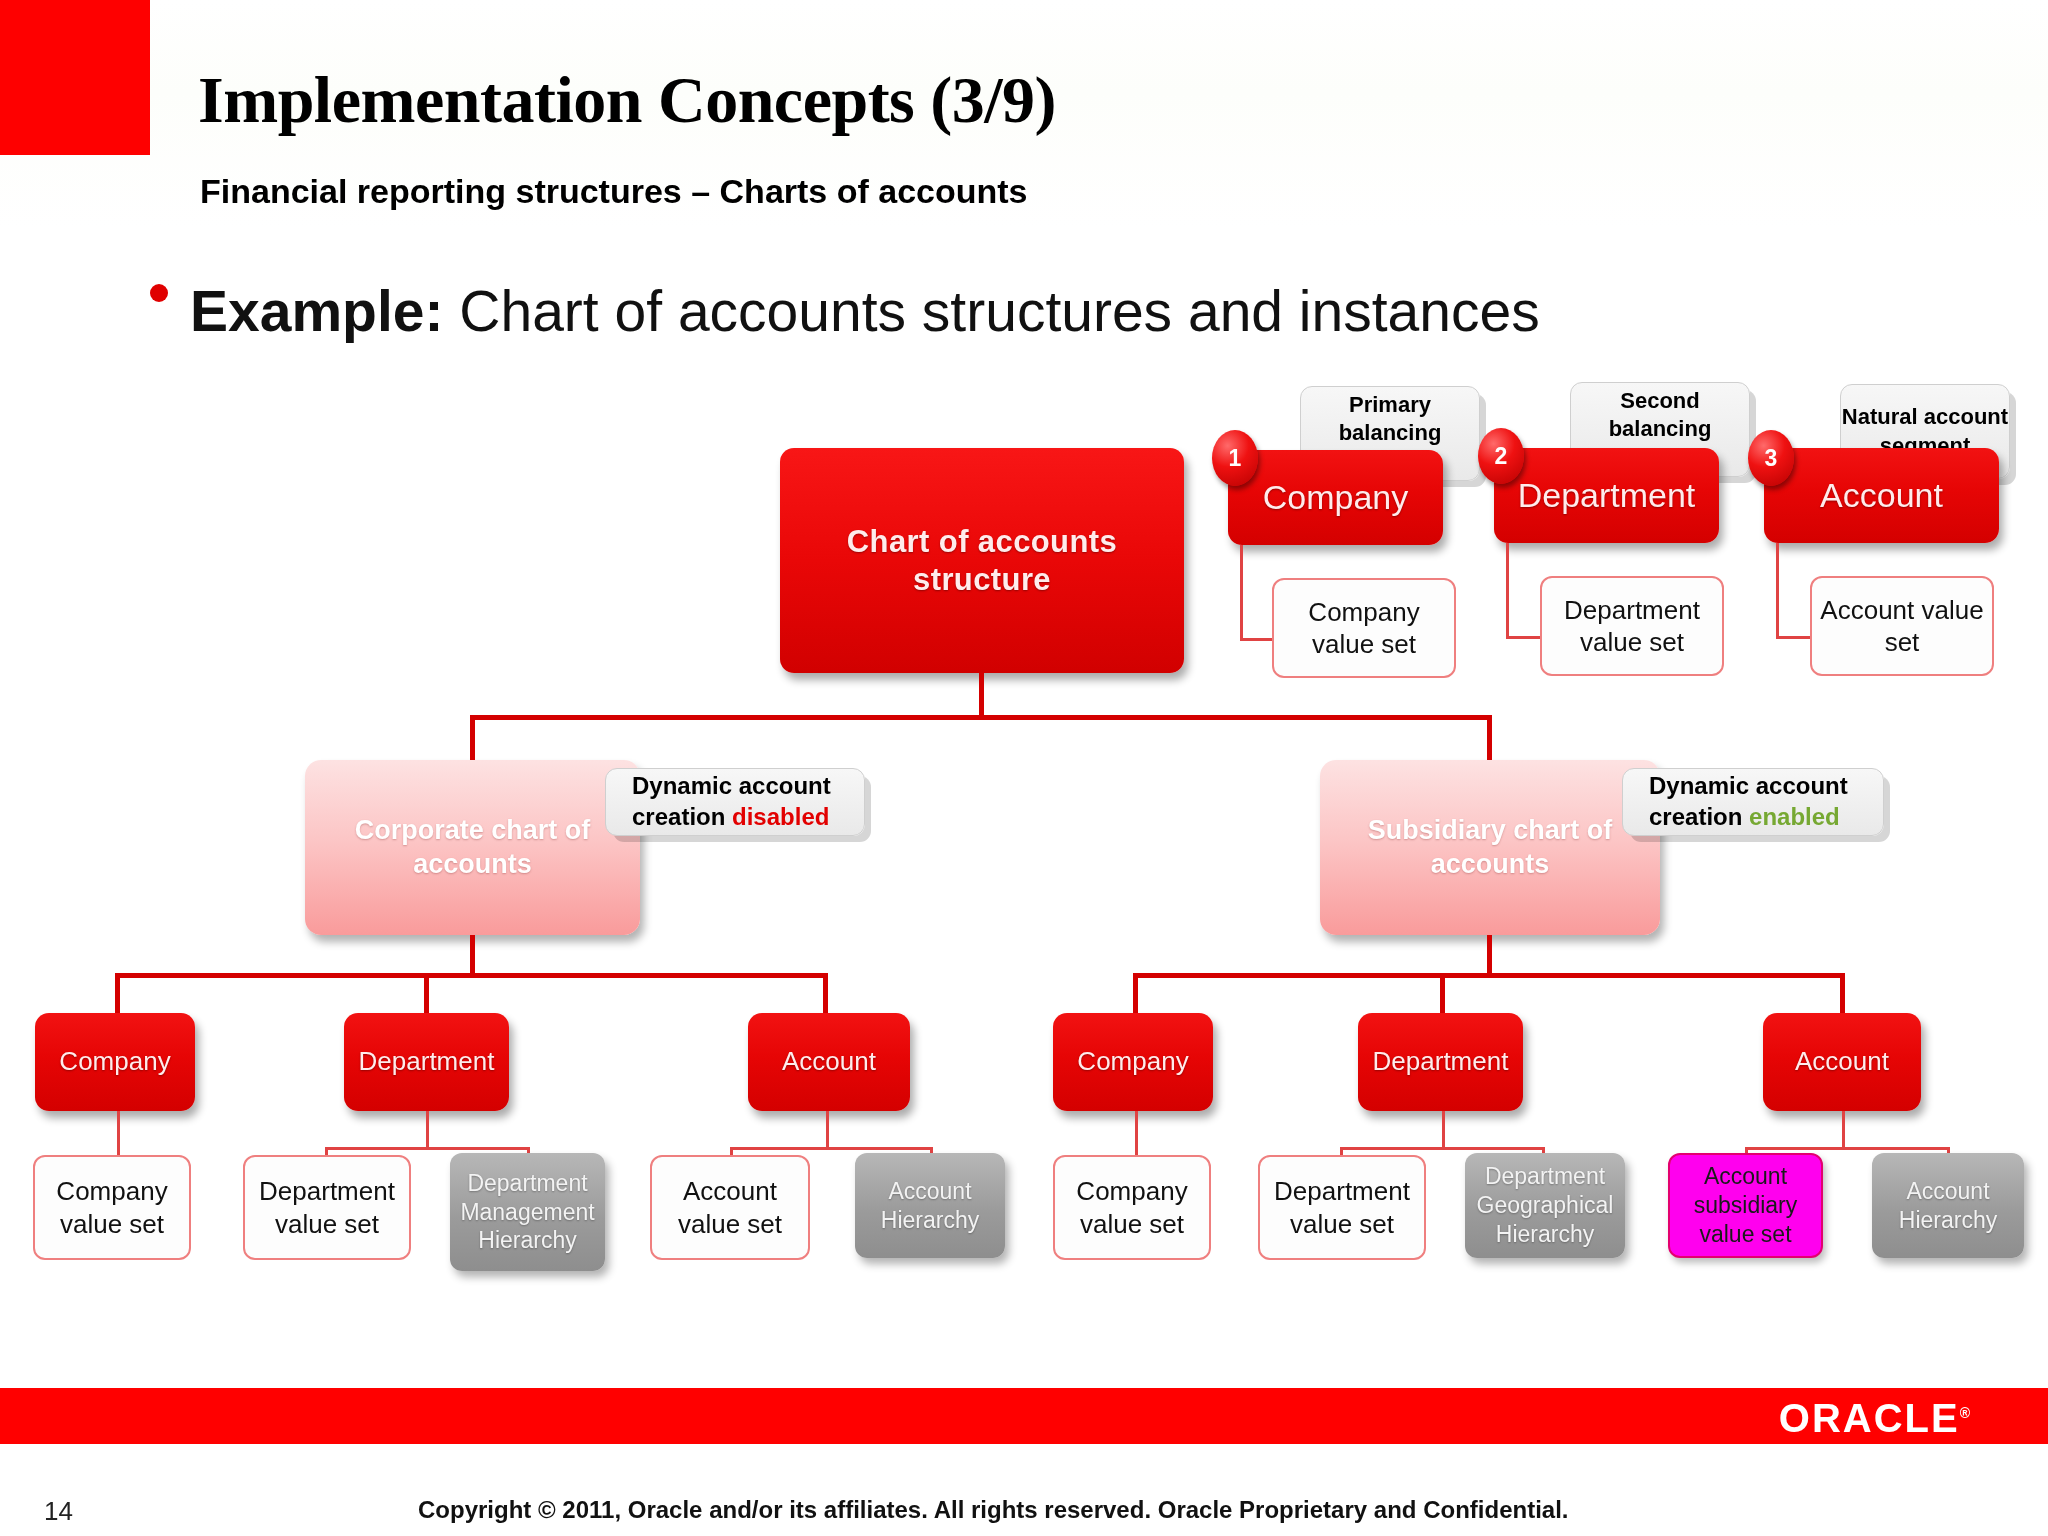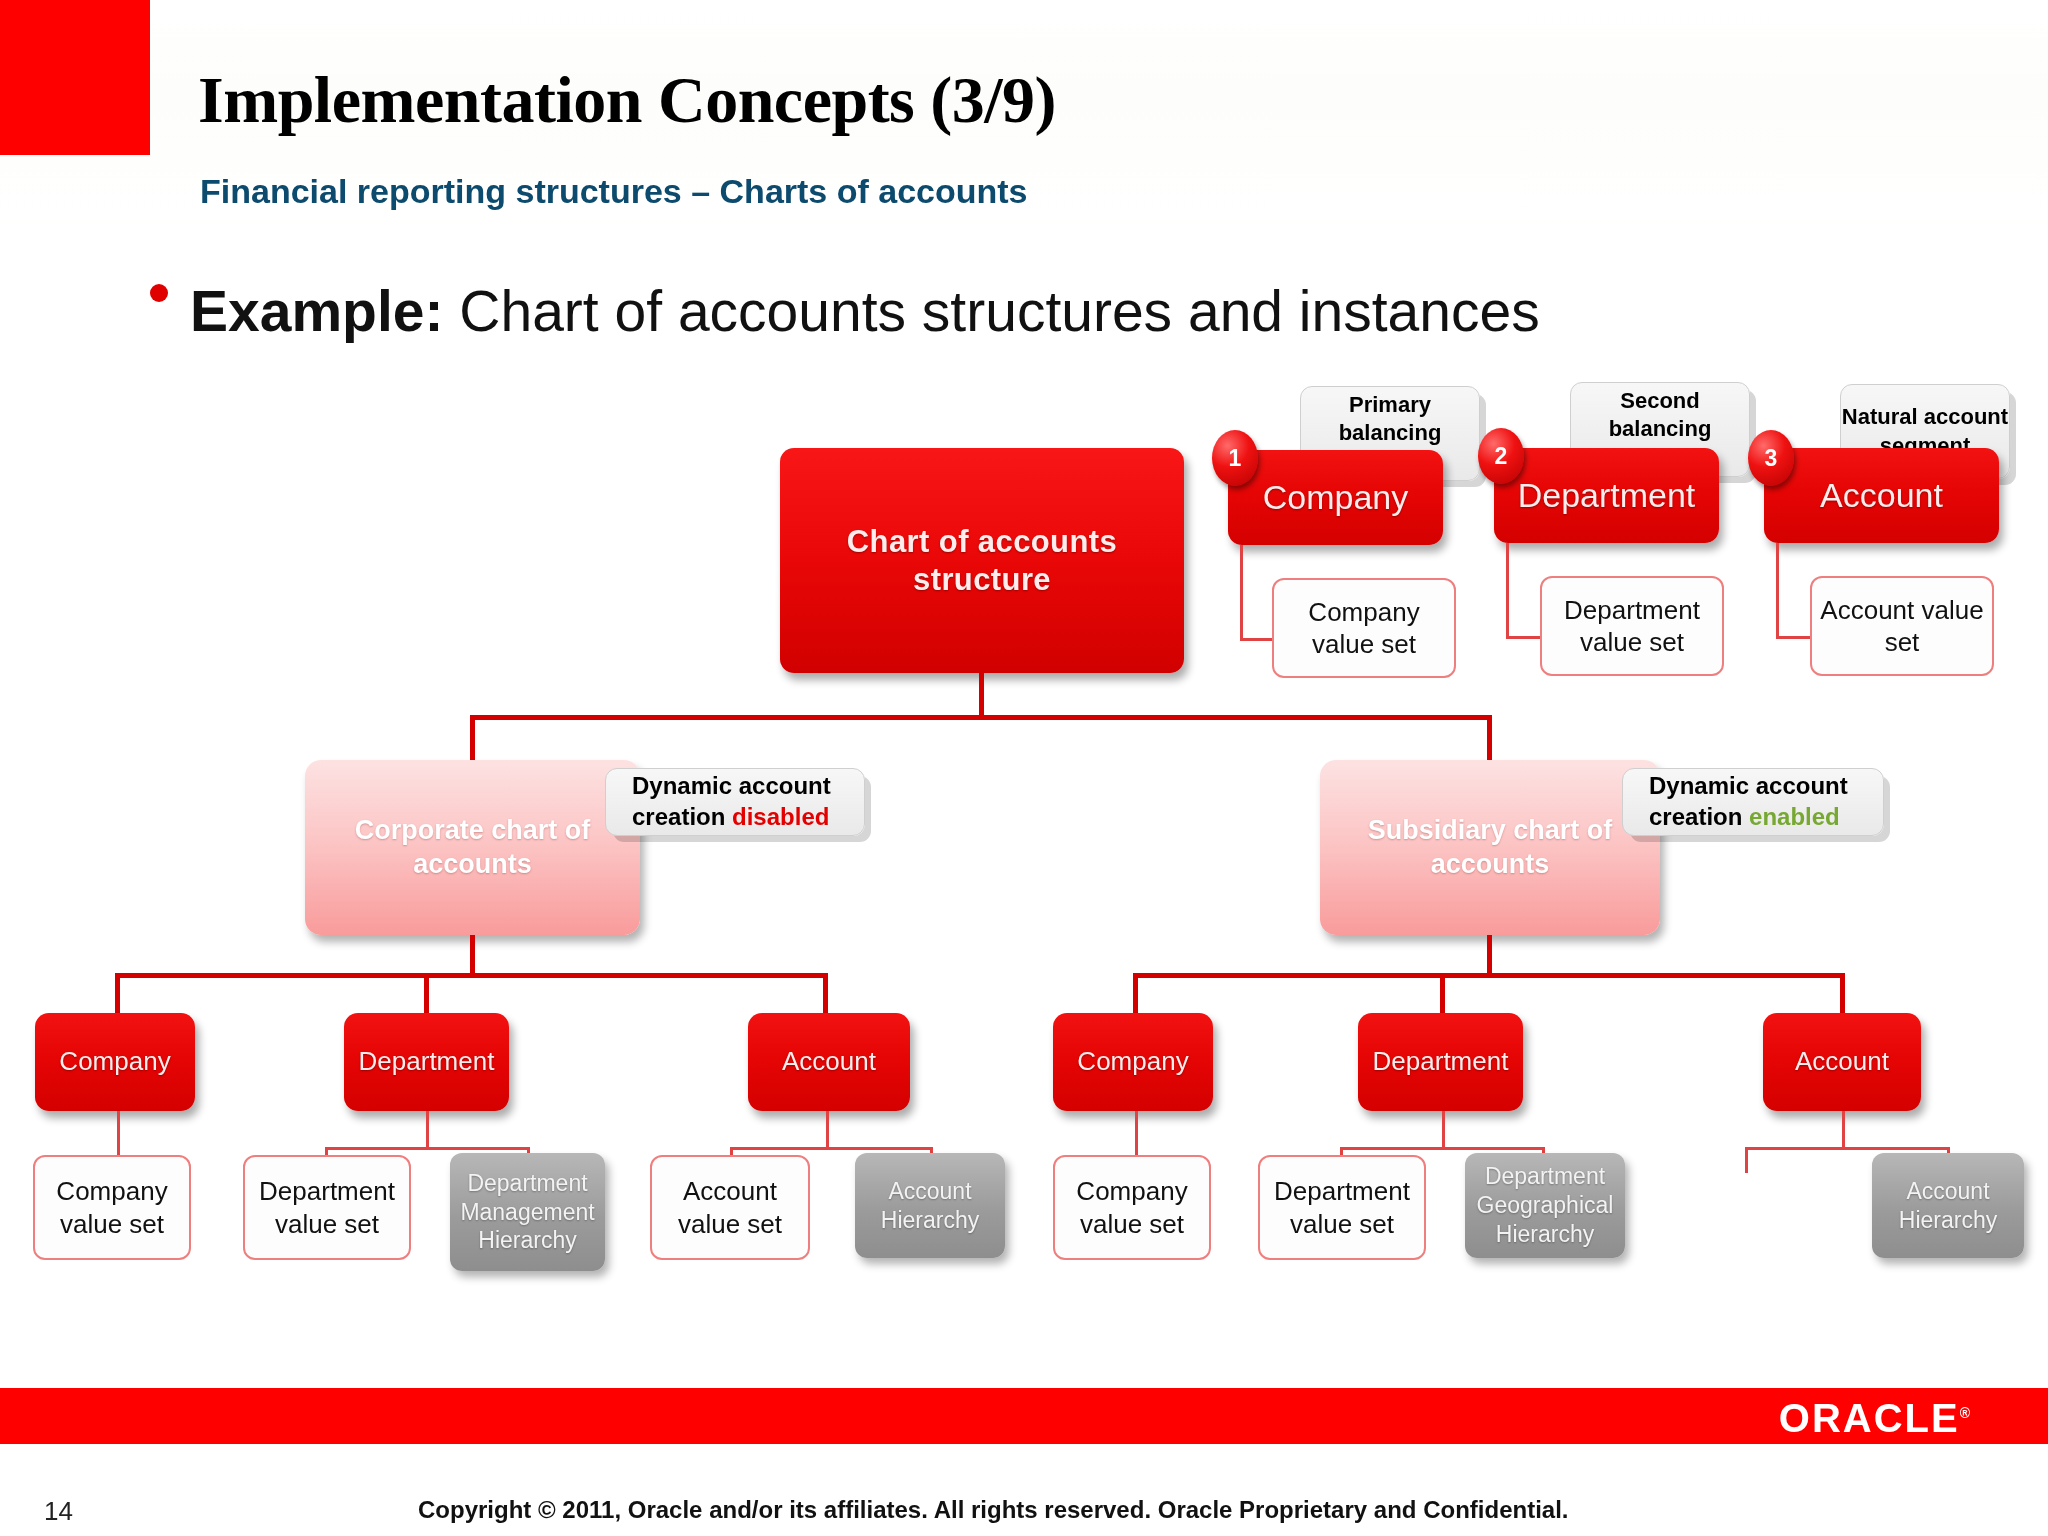--- a/index.html
+++ b/index.html
@@ -19,21 +19,21 @@
   .hdr-redblock{
     position:absolute;left:0;top:0;width:150px;height:155px;background:#FE0000;
   }
   .slide-title{
     position:absolute;left:198px;top:62px;
     font-size:66px;font-weight:bold;color:#000000;
     letter-spacing:-0.5px;white-space:nowrap;font-family:Liberation Serif, serif;
   }
   .slide-subtitle{
     position:absolute;left:200px;top:172px;
-    font-size:34px;font-weight:bold;color:#0c4a6e;white-space:nowrap;
+    font-size:34px;font-weight:bold;color:#000000;white-space:nowrap;
   }
 
   
   .bullet-row{
     position:absolute;left:150px;top:278px;
     display:flex;align-items:flex-start;gap:22px;
   }
   .bullet-dot{
     width:18px;height:18px;border-radius:50%;background:#E00000;flex:none;
     margin-top:6px;
@@ -320,20 +320,23 @@
     <span>Department value set</span>
   </div>
   <div class="node gray-box" style="left:1465px;top:783px;width:160px;height:105px;">
     <span>Department Geographical Hierarchy</span>
   </div>
 
   <div class="ln ln-thin ln-v" style="left:1842px;top:741px;height:38px;"></div>
   <div class="ln ln-thin ln-h" style="left:1745px;top:777px;width:205px;"></div>
   <div class="ln ln-thin ln-v" style="left:1745px;top:777px;height:26px;"></div>
   <div class="ln ln-thin ln-v" style="left:1947px;top:777px;height:26px;"></div>
+  <div class="node magenta-box" style="left:1668px;top:783px;width:155px;height:105px;">
+    <span>Account subsidiary value set</span>
+  </div>
   <div class="node gray-box" style="left:1872px;top:783px;width:152px;height:105px;">
     <span>Account Hierarchy</span>
   </div>
 
 </div>
 
 <div class="footer-band"></div>
 <div class="oracle-logo"><span>ORACLE</span><sup>®</sup></div>
 <div class="page-num">14</div>
 <div class="copyright">Copyright © 2011, Oracle and/or its affiliates. All rights reserved. Oracle Proprietary and Confidential.</div>

